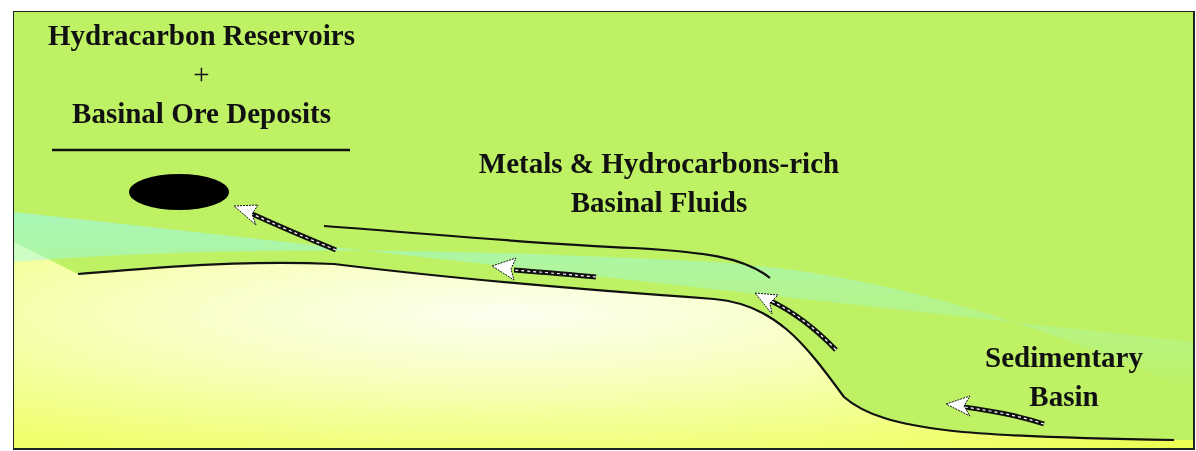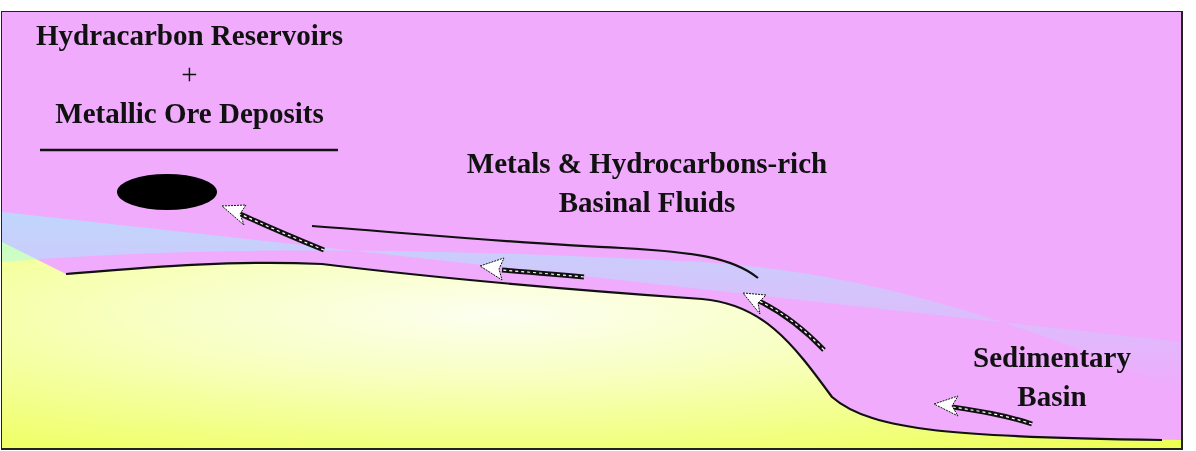--- a/index.html
+++ b/index.html
@@ -1,21 +1,21 @@
 <!DOCTYPE html>
 <html><head>
   <meta charset="utf-8">
   <style>
     html, body { margin: 0; padding: 0; background: #ffffff; }
     body { width: 1196px; height: 451px; position: relative; overflow: hidden; }
     .frame {
-      position: absolute; left: 1px; top: 11px; width: 1179px; height: 436px;
+      position: absolute; left: 13px; top: 11px; width: 1179px; height: 436px;
       border: 1px solid #222; border-right-width: 2px; border-bottom-width: 2px;
       overflow: hidden;
-      background: #f0abfc;
+      background: #bef264;
     }
     .frame svg { position: absolute; left: 0; top: 0; }
     .label {
       position: absolute;
       font-family: "Liberation Serif", "DejaVu Serif", serif;
       font-weight: bold; color: #111; text-align: center;
       white-space: nowrap; line-height: 1;
     }
     .title { left: 0; width: 375px; top: 9px; font-size: 29px; }
     .title div { height: 39px; }
@@ -76,21 +76,21 @@
     <g>
       <path d="M322,238 C290,225 260,212 236,201" fill="none" stroke="#111" stroke-width="5"></path>
       <path d="M322,238 C290,225 260,212 236,201" fill="none" stroke="#fff" stroke-width="1.2" stroke-dasharray="3,3"></path>
       <path d="M220,194 L244,193 L238,202 L242,213 Z" fill="#fff" stroke="#111" stroke-width="1" stroke-dasharray="2,1"></path>
     </g>
   </svg>
 
   <div class="label title">
     <div>Hydracarbon Reservoirs</div>
     <div style="font-weight:normal;">+</div>
-    <div>Metallic Ore Deposits</div>
+    <div>Basinal Ore Deposits</div>
   </div>
 
   <div class="label basin">
     <div>Sedimentary</div>
     <div>Basin</div>
   </div>
 
   <div class="label fluids">
     <div>Metals &amp; Hydrocarbons-rich</div>
     <div>Basinal Fluids</div>

